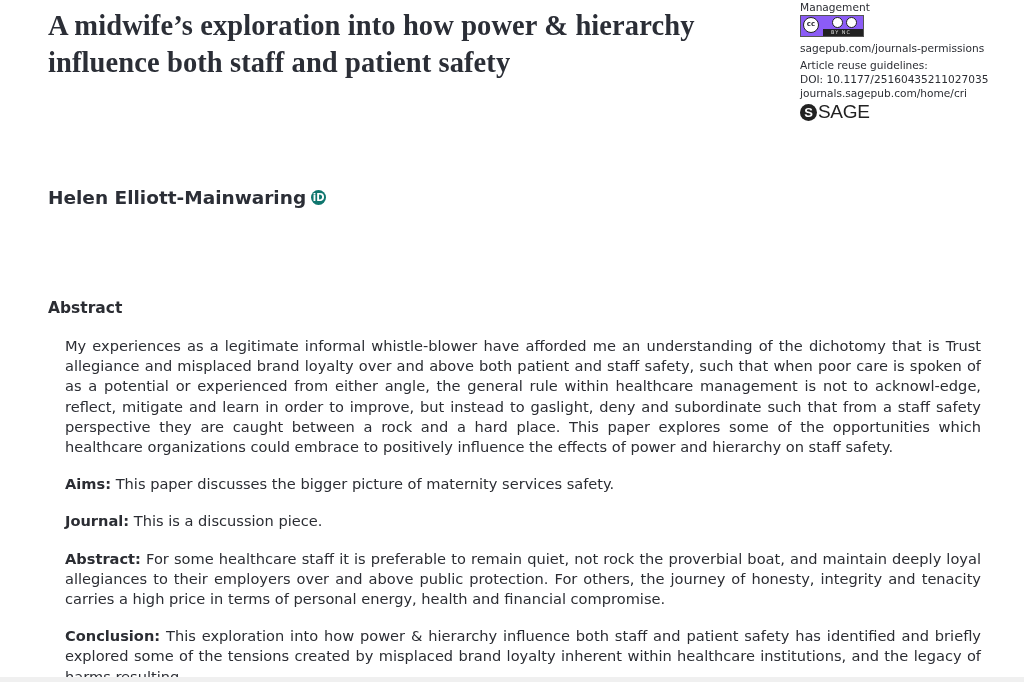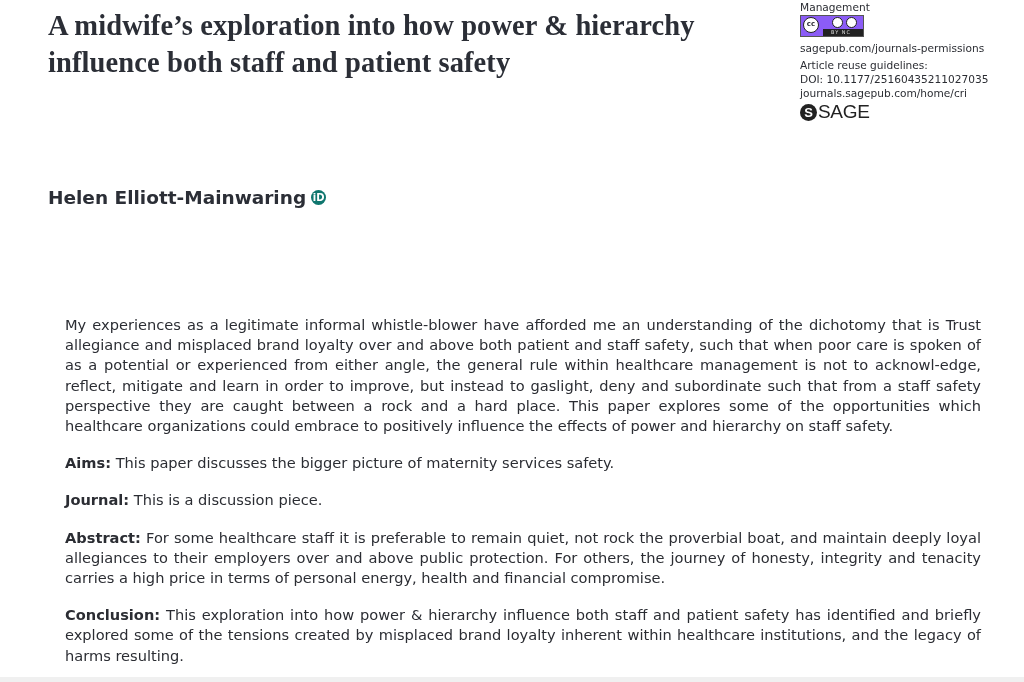--- a/index.html
+++ b/index.html
@@ -77,20 +77,21 @@
     <span>SAGE</span>
   </div>
 </div>
 
 <div class="author">
   <span>Helen Elliott-Mainwaring</span>
   <span class="orcid">iD</span>
 </div>
 
 <div class="abstract">
+  <h2>Abstract</h2>
   <p>My experiences as a legitimate informal whistle-blower have afforded me an understanding of the dichotomy that is Trust allegiance and misplaced brand loyalty over and above both patient and staff safety, such that when poor care is spoken of as a potential or experienced from either angle, the general rule within healthcare management is not to acknowl-edge, reflect, mitigate and learn in order to improve, but instead to gaslight, deny and subordinate such that from a staff safety perspective they are caught between a rock and a hard place. This paper explores some of the opportunities which healthcare organizations could embrace to positively influence the effects of power and hierarchy on staff safety.</p>
   <p><b>Aims:</b><span> This paper discusses the bigger picture of maternity services safety.</span></p>
   <p><b>Journal:</b><span> This is a discussion piece.</span></p>
   <p><b>Abstract:</b><span> For some healthcare staff it is preferable to remain quiet, not rock the proverbial boat, and maintain deeply loyal allegiances to their employers over and above public protection. For others, the journey of honesty, integrity and tenacity carries a high price in terms of personal energy, health and financial compromise.</span></p>
   <p><b>Conclusion:</b><span> This exploration into how power &amp; hierarchy influence both staff and patient safety has identified and briefly explored some of the tensions created by misplaced brand loyalty inherent within healthcare institutions, and the legacy of harms resulting.</span></p>
 </div>
 
 <div class="bottom-bar"></div>
 
 </body></html>

